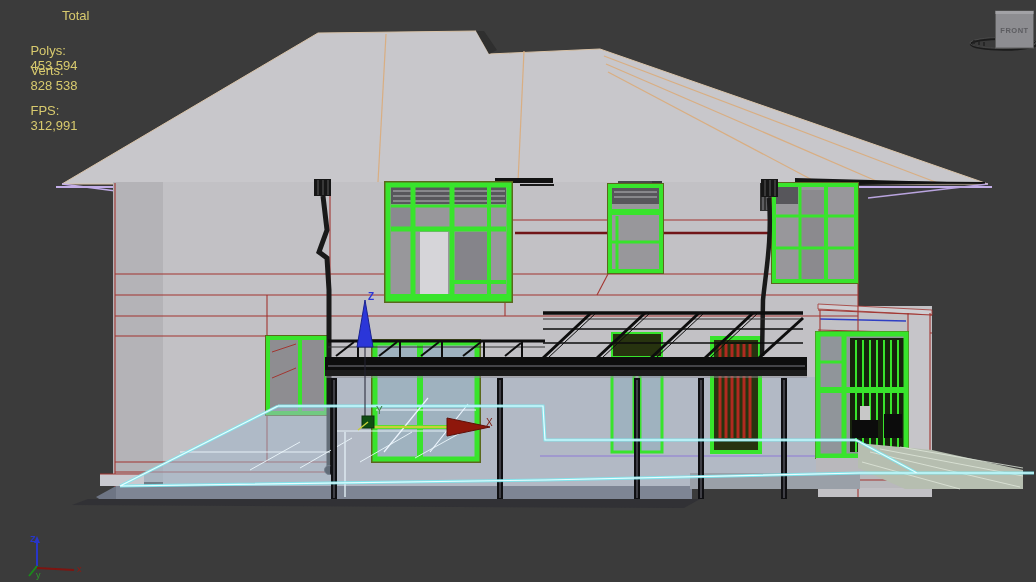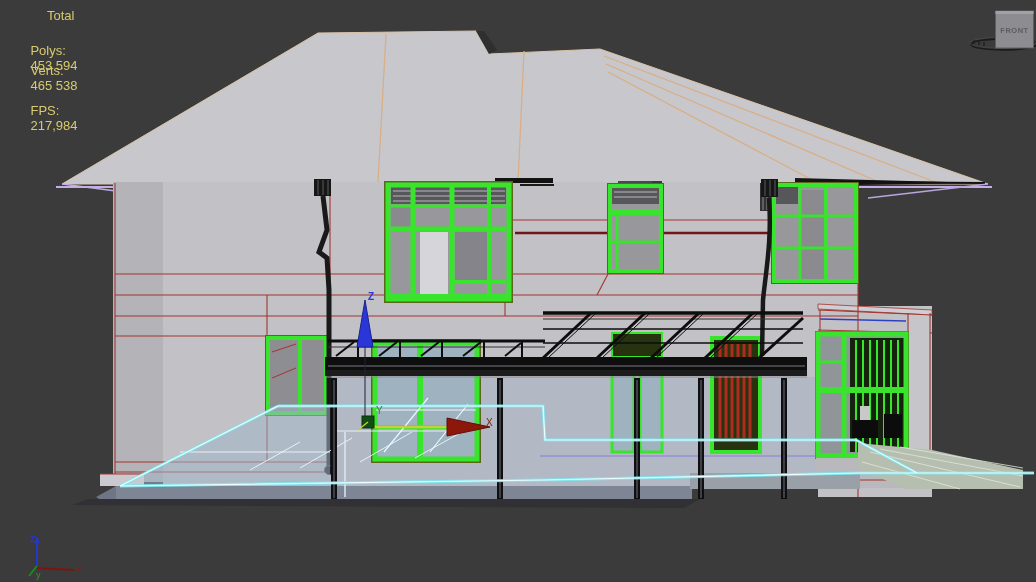--- a/index.html
+++ b/index.html
@@ -309,28 +309,28 @@
     <polygon points="37,536 34,543 40,543" fill="#2836c8"></polygon>
     <text x="30" y="542" font-size="9" font-weight="bold" fill="#2836c8" class="hud-text">Z</text>
     <line x1="37" y1="566" x2="29" y2="576" stroke="#1b8a1b" stroke-width="2"></line>
     <text x="36" y="578" font-size="9" fill="#2a9a2a" class="hud-text">y</text>
     <line x1="37" y1="568" x2="74" y2="570" stroke="#7e1410" stroke-width="2"></line>
     <text x="77" y="572" font-size="9" fill="#8e1a12" class="hud-text">x</text>
   </g>
 </svg>
 
 <div class="stats">
-  <div class="stat-row" style="top:8px;left:47px">Total</div>
+  <div class="stat-row" style="top:8px;left:62px">Total</div>
   <div class="stat-row" style="top:28px">
     <span class="lbl">Polys:</span>
     <span>453 594</span>
   </div>
   <div class="stat-row" style="top:48px">
     <span class="lbl">Verts:</span>
-    <span>465 538</span>
+    <span>828 538</span>
   </div>
   <div class="stat-row" style="top:88px">
     <span class="lbl">FPS:</span>
-    <span>217,984</span>
+    <span>312,991</span>
   </div>
 </div>
 
 </div>
 
 </body></html>

